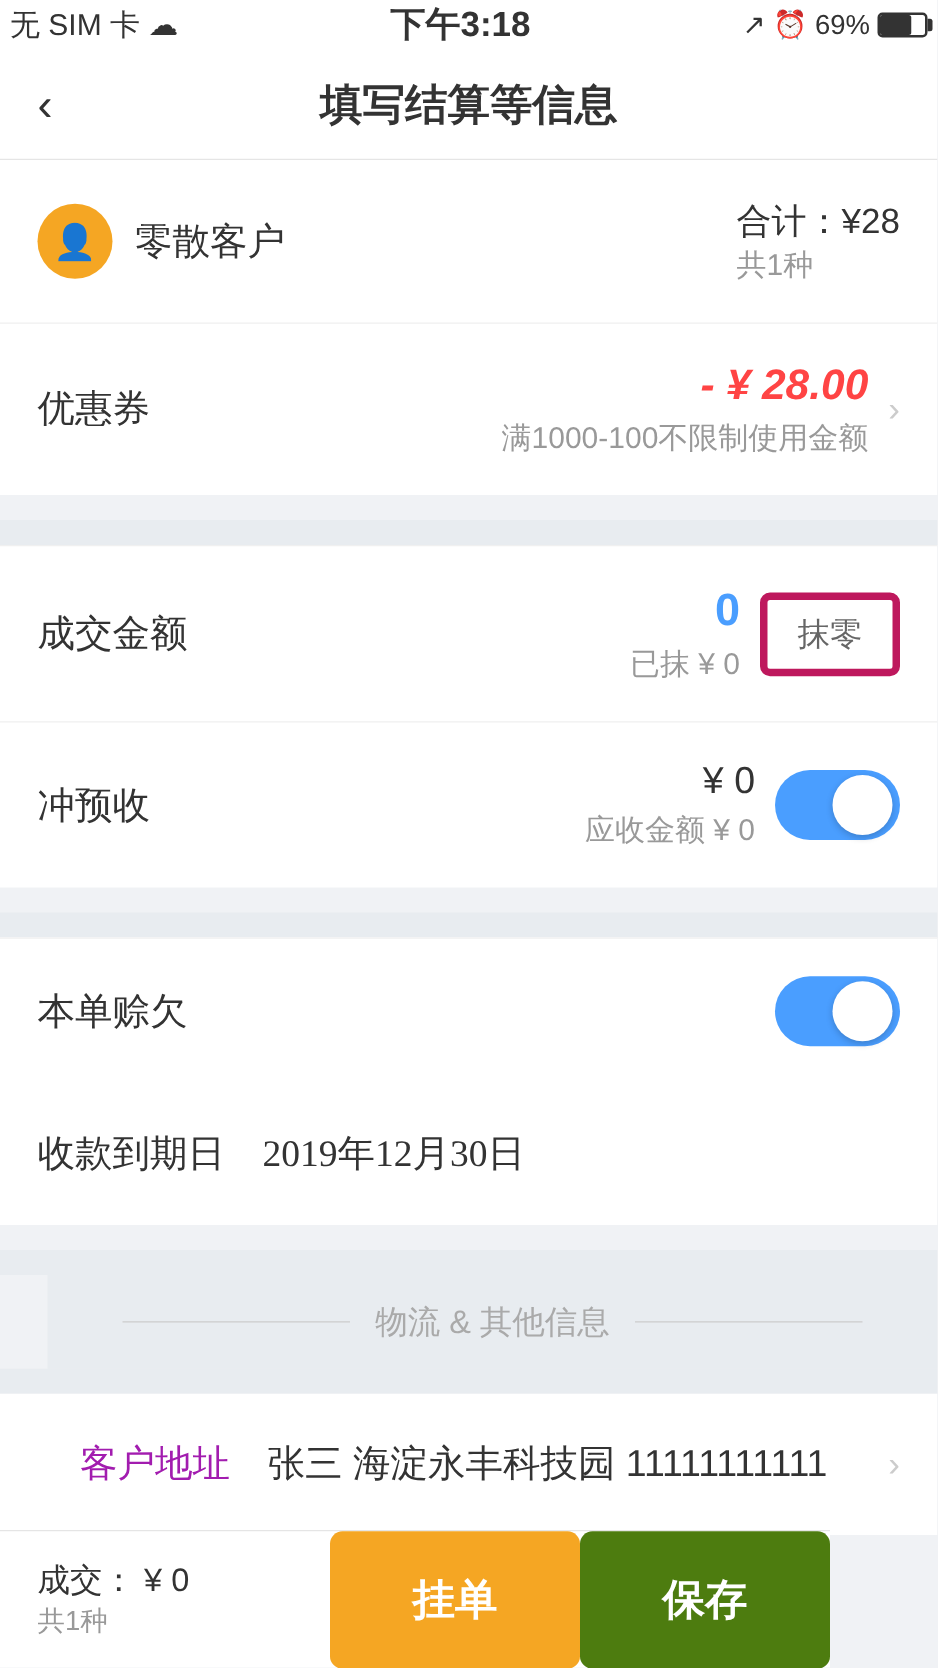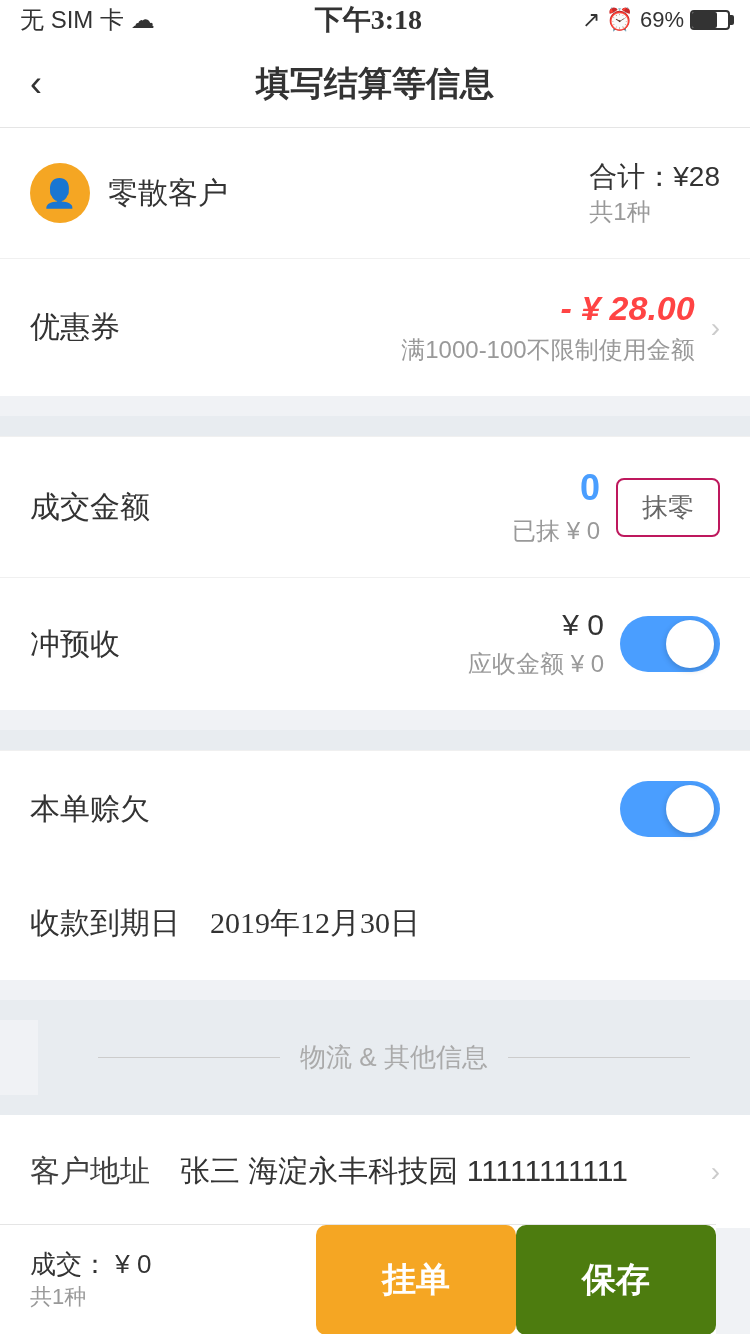--- a/index.html
+++ b/index.html
@@ -15,26 +15,26 @@
     }
 
     
     .status-bar {
       width: 750px;
       height: 40px;
       background: #fff;
       display: flex;
       align-items: center;
       justify-content: space-between;
-      padding: 0 20px;
+      padding: 0 8px;
       font-size: 24px;
       color: #333;
     }
     .status-left { display: flex; align-items: center; gap: 8px; }
-    .status-center { font-weight: 600; font-size: 28px; font-family: Liberation Serif, serif; }
+    .status-center { font-weight: 600; font-size: 28px; }
     .status-right { display: flex; align-items: center; gap: 6px; font-size: 22px; }
     .battery-icon {
       width: 40px; height: 20px; border: 2px solid #333; border-radius: 4px; position: relative; display: inline-block;
     }
     .battery-icon::after {
       content: ''; width: 4px; height: 10px; background: #333; position: absolute; right: -6px; top: 3px; border-radius: 0 2px 2px 0;
     }
     .battery-fill {
       width: 69%; height: 100%; background: #333; border-radius: 2px;
     }
@@ -150,21 +150,21 @@
 
     
     .amount-value {
       font-size: 36px;
       color: #4a9eff;
       font-weight: 600;
       min-width: 60px;
       text-align: right;
     }
     .round-btn {
-      border: 2px solid #be185d;
+      border: 6px solid #be185d;
       border-radius: 8px;
       padding: 10px 24px;
       font-size: 26px;
       color: #666;
       background: #fff;
       cursor: pointer;
     }
 
     
     .toggle {
@@ -234,35 +234,36 @@
     
     .address-row {
       display: flex;
       align-items: center;
       padding: 36px 30px;
       justify-content: space-between;
       background: #fff;
     }
     .address-label {
       font-size: 30px;
-      color: #404040;
+      color: #a21caf;
       min-width: 120px;
       margin-right: 30px;
+      margin-left: 34px;
     }
     .address-value {
       font-size: 30px;
       color: #333;
       flex: 1;
     }
 
     
     .bottom-bar {
       position: fixed;
       bottom: 0;
-      width: 716px;
+      width: 664px;
       height: 110px;
       background: #fff;
       display: flex;
       align-items: center;
       border-top: 1px solid #e5e5e5;
     }
     .bottom-summary {
       flex: 1;
       padding-left: 30px;
     }

